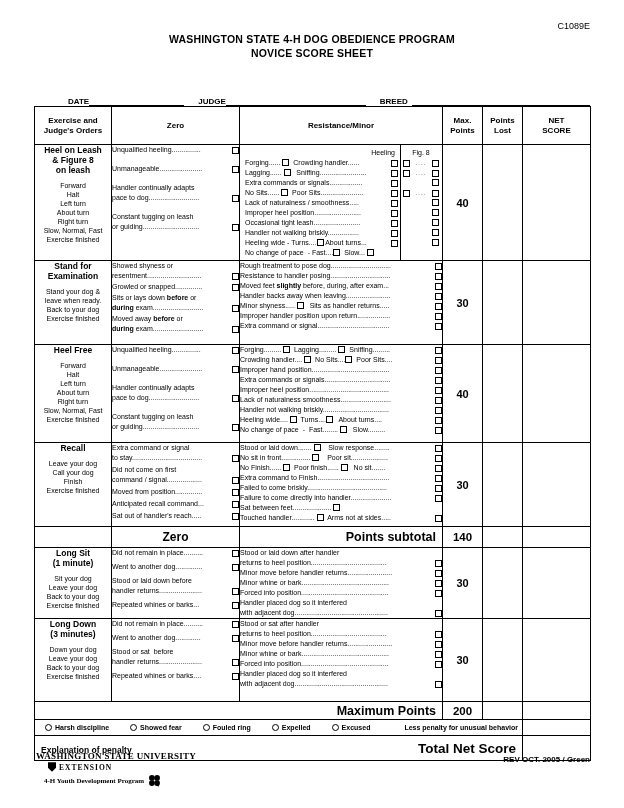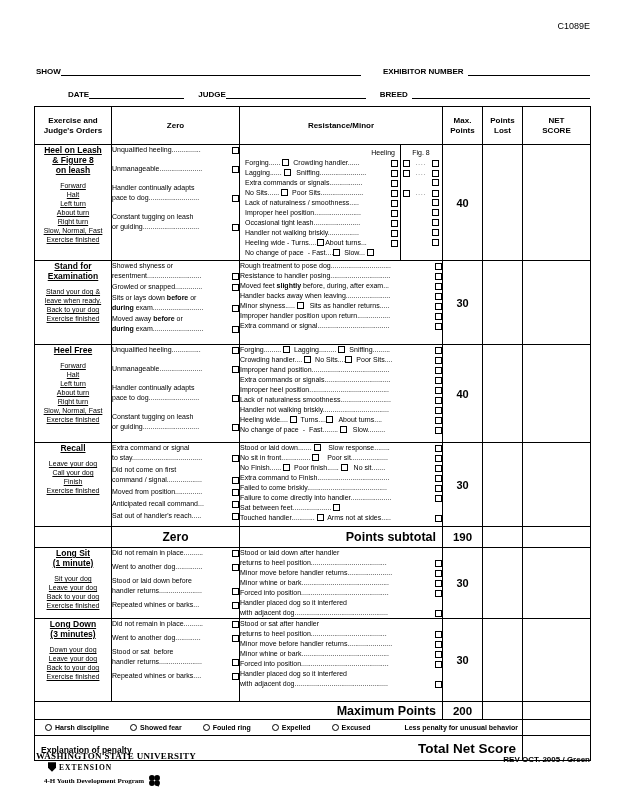--- a/index.html
+++ b/index.html
@@ -4,21 +4,21 @@
 <style>
   html,body{margin:0;padding:0;background:#fff;}
   .page{position:relative;width:624px;height:808px;background:#fff;color:#000;
         font-family:"Liberation Sans",sans-serif;overflow:hidden;}
   .doc-code{position:absolute;top:21px;right:34px;font-size:9px;}
   .title{position:absolute;top:32px;left:0;right:0;text-align:center;font-weight:bold;
          font-size:10.5px;line-height:14px;letter-spacing:.2px;}
   .fieldrow{position:absolute;left:36px;right:34px;display:flex;align-items:flex-end;
             font-weight:bold;font-size:8px;}
   #row-show{top:66px;}
-  #row-date{top:89px;padding-left:32px;}
+  #row-date{top:96px;padding-left:32px;}
   .uline{border-bottom:1px solid #000;height:9px;}
   .u-show{width:300px;margin-right:22px;}
   .u-exh{flex:1;margin-left:4px;}
   .u-date{width:95px;margin-right:14px;}
   .u-judge{width:140px;margin-right:14px;}
   .u-breed{flex:1;margin-left:4px;}
   .flabel{white-space:nowrap;}
 
   #score-table{position:absolute;top:106px;left:34px;width:556px;border-collapse:collapse;
                table-layout:fixed;}
@@ -31,21 +31,21 @@
   tr[data-name="row-stand-for-examination"]{height:84px;}
   tr[data-name="row-heel-free"]{height:98px;}
   tr[data-name="row-recall"]{height:84px;}
   tr[data-name="row-subtotal"]{height:21px;}
   tr[data-name="row-long-sit"]{height:70px;}
   tr[data-name="row-long-down"]{height:83px;padding-left:15px;}
   tr[data-name="row-maximum-points"]{height:18px;}
   tr[data-name="row-penalty"]{height:16px;}
   tr[data-name="row-explanation"]{height:25px;}
 
-  .ex-cell{text-align:center;padding-top:7px;text-decoration:underline;}
+  .ex-cell{text-align:center;padding-top:7px;}
   .ex-name{font-weight:bold;font-size:8.5px;line-height:10px;}
   .ex-orders{font-size:7px;line-height:9px;margin-top:6px;}
   .zero-cell{padding:6px 3px 2px 6px;font-size:7px;line-height:9.8px;}
   .z-item{margin-bottom:9px;}
   tr[data-name="row-stand-for-examination"] .z-item{margin-bottom:1px;}
   tr[data-name="row-recall"] .z-item{margin-bottom:2px;}
   tr[data-name="row-long-sit"] .z-item,tr[data-name="row-long-down"] .z-item{margin-bottom:4px;}
   .sm-cell{padding:4px 3px 2px 5px;font-size:7px;line-height:10px;}
   .sm-cell.has-fig8{padding:0;}
   .smwrap{display:flex;height:100%;}
@@ -89,27 +89,25 @@
   .fl-3{display:flex;align-items:center;font-weight:bold;font-size:7px;
         margin-left:8px;}
   .fl-3 svg{margin-left:4px;}
   .rev{position:absolute;right:34px;top:755px;font-size:8px;font-weight:bold;}
 </style>
 </head>
 <body>
 
 <div class="page" data-name="score-sheet-page">
   <div class="doc-code" data-name="document-code">C1089E</div>
-
-  <div class="fieldrow" id="row-show" data-name="show-field-row">
-    <span class="flabel" data-name="show-label">SHOW</span>
-    <span class="uline u-show" data-name="show-input-line"></span>
-    <span class="flabel" data-name="exhibitor-number-label">EXHIBITOR NUMBER</span>
-    <span class="uline u-exh" data-name="exhibitor-number-input-line"></span>
+  <div class="title" data-name="page-title">
+    <div data-name="title-line-1">WASHINGTON STATE 4-H DOG OBEDIENCE PROGRAM</div>
+    <div data-name="title-line-2">NOVICE SCORE SHEET</div>
   </div>
+
 
   <div class="fieldrow" id="row-date" data-name="date-field-row">
     <span class="flabel" data-name="date-label">DATE</span>
     <span class="uline u-date" data-name="date-input-line"></span>
     <span class="flabel" data-name="judge-label">JUDGE</span>
     <span class="uline u-judge" data-name="judge-input-line"></span>
     <span class="flabel" data-name="breed-label">BREED</span>
     <span class="uline u-breed" data-name="breed-input-line"></span>
   </div>
 
@@ -347,21 +345,21 @@
             <div data-name="scoring-item" class="ln flexln"><span class="lntxt">Touched handler............ <span class="cb" data-name="checkbox-icon"></span>  Arms not at sides.....</span><span class="cb end" data-name="checkbox-icon"></span></div>
           </td>
           <td class="max-cell" data-name="max-points-value">30</td>
           <td class="blank-cell" data-name="points-lost-cell"></td>
           <td class="blank-cell" data-name="net-score-cell"></td>
         </tr>
         <tr data-name="row-subtotal">
           <td class="blank-cell" data-name="subtotal-exercise-cell"></td>
           <td class="sub-zero" data-name="zero-column-label">Zero</td>
           <td class="sub-label" data-name="maximum-subtotal-label">Points subtotal</td>
-          <td class="sub-val" data-name="maximum-subtotal-value">190</td>
+          <td class="sub-val" data-name="maximum-subtotal-value">140</td>
           <td class="blank-cell" data-name="points-lost-cell"></td>
           <td class="blank-cell" data-name="net-score-cell"></td>
         </tr>
         <tr data-name="row-long-sit">
           <td class="ex-cell" data-name="exercise-name-cell">
             <div class="ex-name" data-name="exercise-name">
               <div>Long Sit</div>
               <div>(1 minute)</div>
             </div>
             <div class="ex-orders" data-name="judges-orders">

